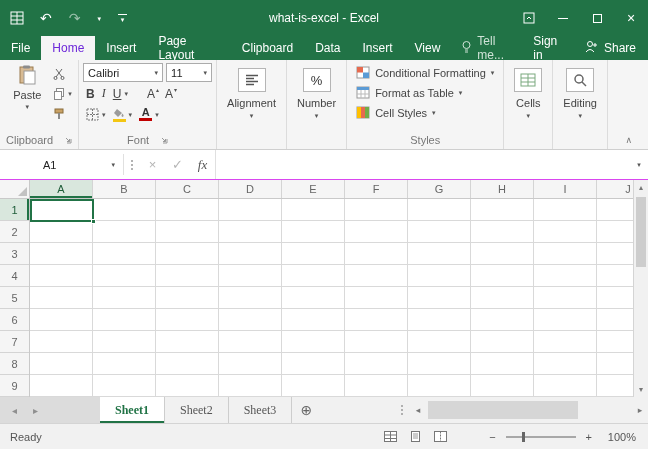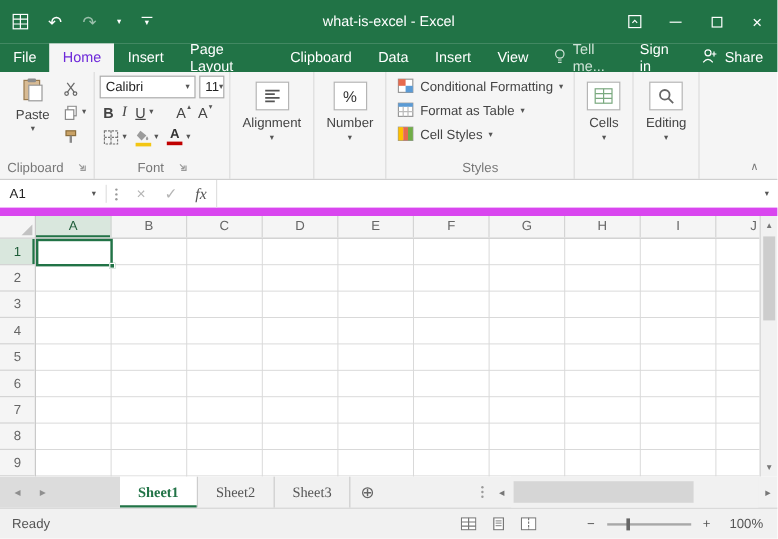--- a/index.html
+++ b/index.html
@@ -36,21 +36,21 @@
   .caret { font-size:7px; line-height:8px; color:#555; }
   .clip-content { display:flex; gap:5px; }
   .paste-btn { display:flex; flex-direction:column; align-items:center; gap:2px; padding:2px 7px; }
   .clip-side { display:flex; flex-direction:column; gap:4px; padding-top:3px; }
   .mini-btn { display:flex; align-items:center; gap:3px; height:16px; }
   .font-grid { display:flex; flex-direction:column; gap:2px; }
   .combo-row { display:flex; gap:3px; }
   .combo { background:#fff; border:1px solid #ababab; height:19px; display:flex; align-items:center; padding:0 4px; color:#222; }
   .combo .caret { margin-left:auto; }
   .font-name { width:80px; }
-  .font-size { width:21px; }
+  .font-size { width:46px; }
   .btn-row { display:flex; align-items:center; gap:7px; height:19px; padding:0 3px; }
   .fmt-b { font-weight:bold; font-size:12px; }
   .fmt-i { font-style:italic; font-family:"Liberation Serif",serif; font-size:12px; }
   .fmt-u { text-decoration:underline; font-size:12px; }
   .gs-wrap { display:flex; gap:6px; margin-left:12px; }
   .gs-btn { display:flex; align-items:flex-start; font-size:12px; gap:1px; }
   .gs-tri { font-size:6px; line-height:7px; color:#555; }
   .colorbtn { display:flex; flex-direction:column; align-items:center; line-height:10px; }
   .colorbar { width:13px; height:3px; margin-top:1px; display:block; }
   .bar-yellow { background:#f3c613; }
@@ -58,21 +58,21 @@
   .fontA { font-size:11px; font-weight:bold; color:#333; line-height:9px; }
   .stack-group { padding:8px 10px 1px; }
   .icon-box { width:28px; height:24px; background:#fff; border:1px solid #b5b5b5; display:flex; align-items:center; justify-content:center; font-size:13px; color:#333; }
   .stack-label { margin-top:5px; font-size:11px; color:#444; }
   .stack-group .caret { margin-top:3px; }
   .styles-rows { display:flex; flex-direction:column; align-items:flex-start; }
   .style-item { display:flex; align-items:center; gap:5px; height:20px; padding:0 5px; }
   .collapse-ribbon { position:absolute; right:16px; bottom:4px; color:#777; font-size:9px; }
 
   
-  .formulabar { height:30px; background:#fff; border-bottom:7px solid #d946ef; display:flex; align-items:stretch; font-size:11px; }
+  .formulabar { height:30px; background:#fff; border-bottom:1px solid #d946ef; display:flex; align-items:stretch; font-size:11px;padding-left:35px; }
   .namebox { width:88px; display:flex; align-items:center; padding:0 8px; color:#222; }
   .namebox .caret { margin-left:auto; }
   .fb-divider { width:1px; background:#e0e0e0; margin:4px 0; }
   .dots { display:flex; flex-direction:column; justify-content:center; align-items:center; gap:2px; width:16px; }
   .dot { width:2px; height:2px; border-radius:50%; background:#9a9a9a; display:block; }
   .fb-btn { width:25px; display:flex; align-items:center; justify-content:center; color:#b5b5b5; font-size:13px; }
   .fb-fx { color:#555; font-family:"Liberation Serif",serif; font-style:italic; font-size:13px; }
   .fb-input { flex:1; border-left:1px solid #e0e0e0; padding:0 4px; display:flex; align-items:center; }
   .fb-expand { width:18px; display:flex; align-items:center; justify-content:center; }
 

